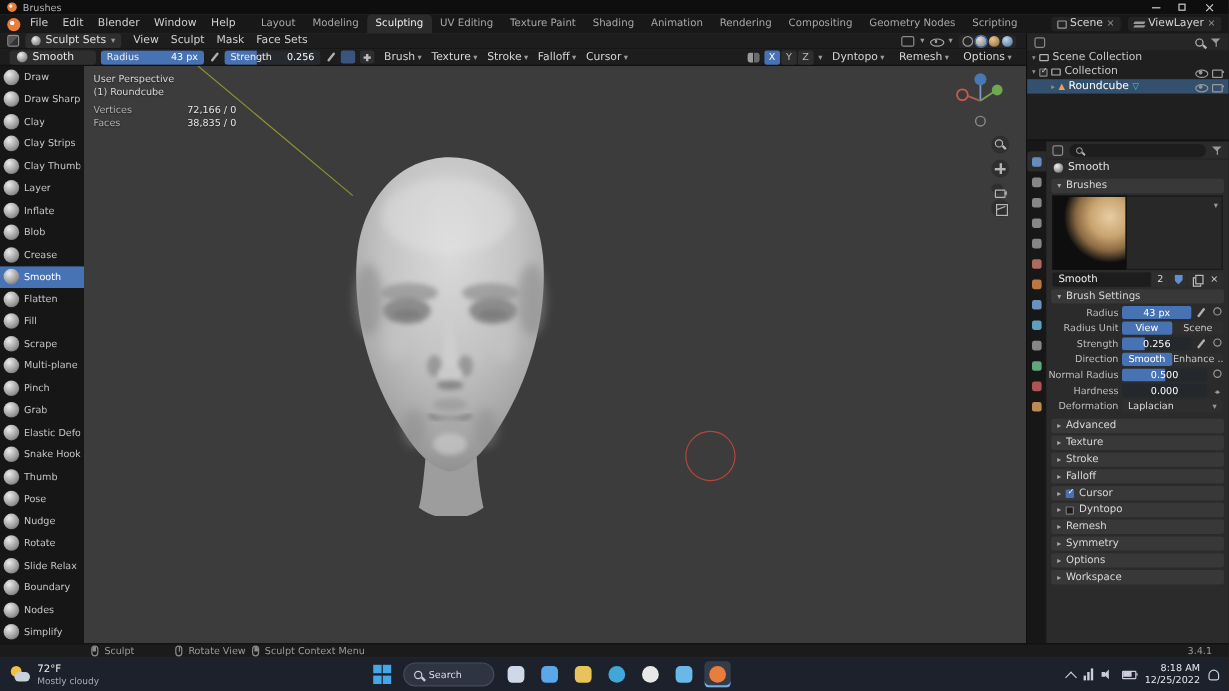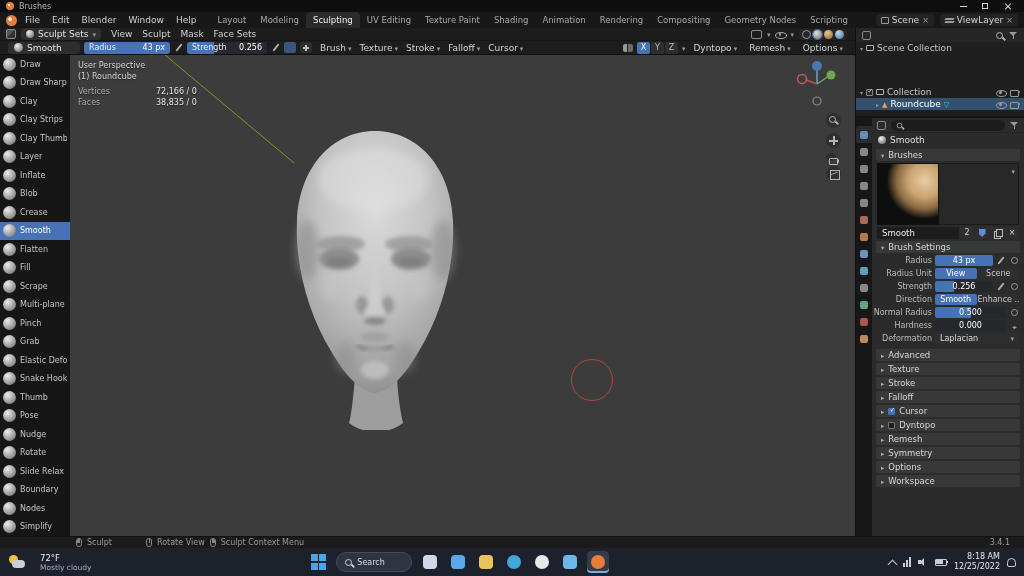--- a/index.html
+++ b/index.html
@@ -188,21 +188,21 @@
   
   .statusbar { position:absolute; left:0; top:536px; width:1024px; height:12px; background:#1b1b1b; border-top:1px solid #111; display:flex; align-items:center; gap:5px; padding:0 14px 0 76px; color:#9a9a9a; font-size:8px; }
   .sgap { width:24px; }
   .mico { width:6px; height:9px; border:1px solid #8a8a8a; border-radius:3px; position:relative; flex:none; }
   .mico.l::before { content:""; position:absolute; left:0; top:0; width:2.5px; height:4px; background:#8a8a8a; border-radius:2px 0 0 0; }
   .mico.m::before { content:""; position:absolute; left:1.8px; top:0; width:1.5px; height:4px; background:#8a8a8a; }
   .mico.r::before { content:""; position:absolute; right:0; top:0; width:2.5px; height:4px; background:#8a8a8a; border-radius:0 2px 0 0; }
 
   
   .taskbar { position:absolute; left:0; top:548px; width:1024px; height:28px; background:#1c212b; display:flex; align-items:center; padding:0 8px; }
-  .tweather { display:flex; align-items:center; gap:14px; width:160px; }
+  .tweather { display:flex; align-items:center; gap:5px; width:160px; }
   .wicon { width:18px; height:16px; position:relative; }
   .wicon .sun { position:absolute; left:1px; top:1px; width:9px; height:9px; border-radius:50%; background:#f0c040; }
   .wicon .cloud { position:absolute; left:4px; top:6px; width:13px; height:8px; border-radius:5px; background:#c8d0dc; }
   .wtemp { font-size:8.5px; color:#eee; line-height:10px; }
   .wdesc { font-size:7.5px; color:#aab; line-height:9px; }
   .tcenter { display:flex; align-items:center; gap:7px; margin:0 auto; }
   .tstart { width:22px; height:22px; display:grid; grid-template-columns:7px 7px; grid-template-rows:7px 7px; gap:1.5px; place-content:center; border-radius:4px; }
   .tstart i { background:#45a6e8; }
   .tsearch { display:flex; align-items:center; gap:5px; width:76px; height:20px; background:#2e3442; border:1px solid #454c5e; border-radius:10px; padding:0 8px; color:#dde; font-size:8px; }
   .mag.dark { border-color:#ccd; } .mag.dark::after { background:#ccd; }
@@ -598,21 +598,21 @@
       <div class="olhead" data-name="outliner-header">
         <span class="edicon2" data-name="outliner-editor-icon"></span>
         <span class="mag" data-name="search-icon"></span>
         <span class="funnel" data-name="filter-icon"></span>
       </div>
       <div class="olrow" data-name="outliner-row-scene-collection">
         <span class="disc" data-name="expand-icon"></span>
         <span class="colico" data-name="scene-collection-icon"></span>
         <span data-name="scene-collection-label">Scene Collection</span>
       </div>
-      <div class="olrow" data-name="outliner-row-collection" style="margin-top:32px;">
+      <div class="olrow" data-name="outliner-row-collection" style="">
         <span class="disc" data-name="expand-icon"></span>
         <span class="cb2" data-name="collection-checkbox"></span>
         <span class="colico" data-name="collection-icon"></span>
         <span data-name="collection-label">Collection</span>
         <span class="rowicons">
           <span class="eye" data-name="hide-in-viewport-icon"></span>
           <span class="cam" data-name="disable-in-renders-icon"></span>
         </span>
       </div>
       <div class="olrow sel" data-name="outliner-row-roundcube" style="padding-left:20px;">

